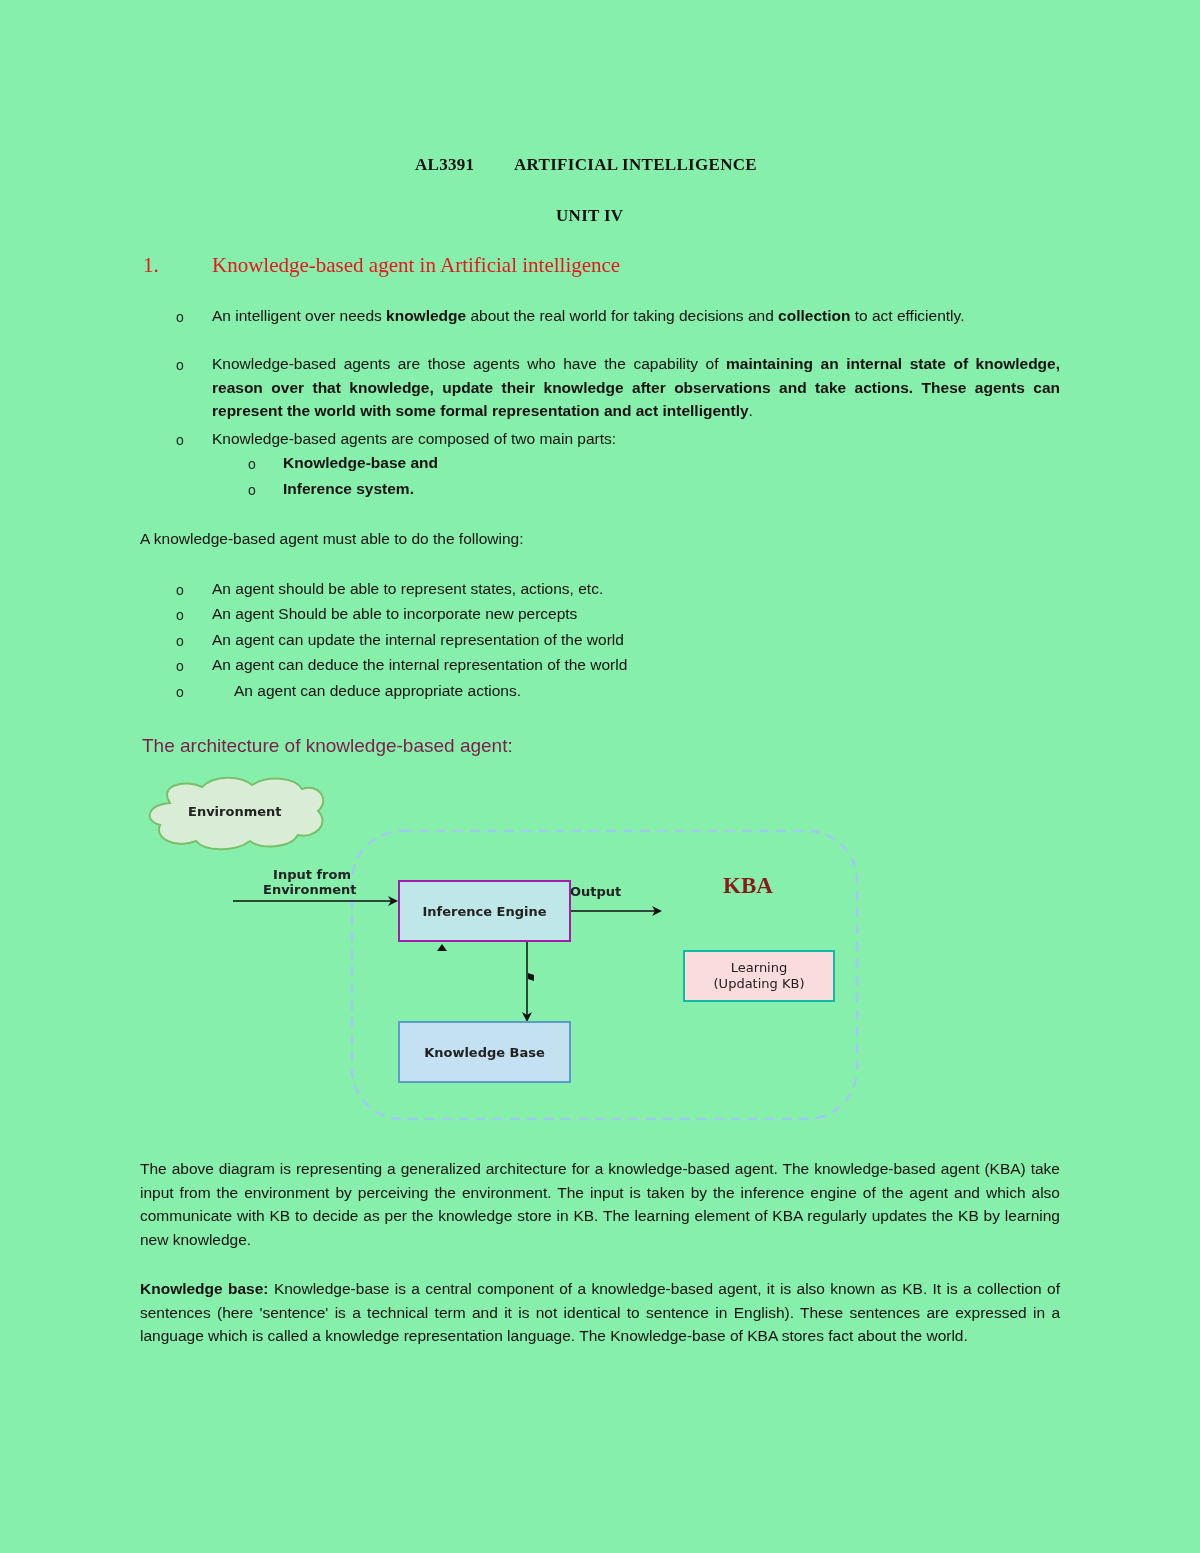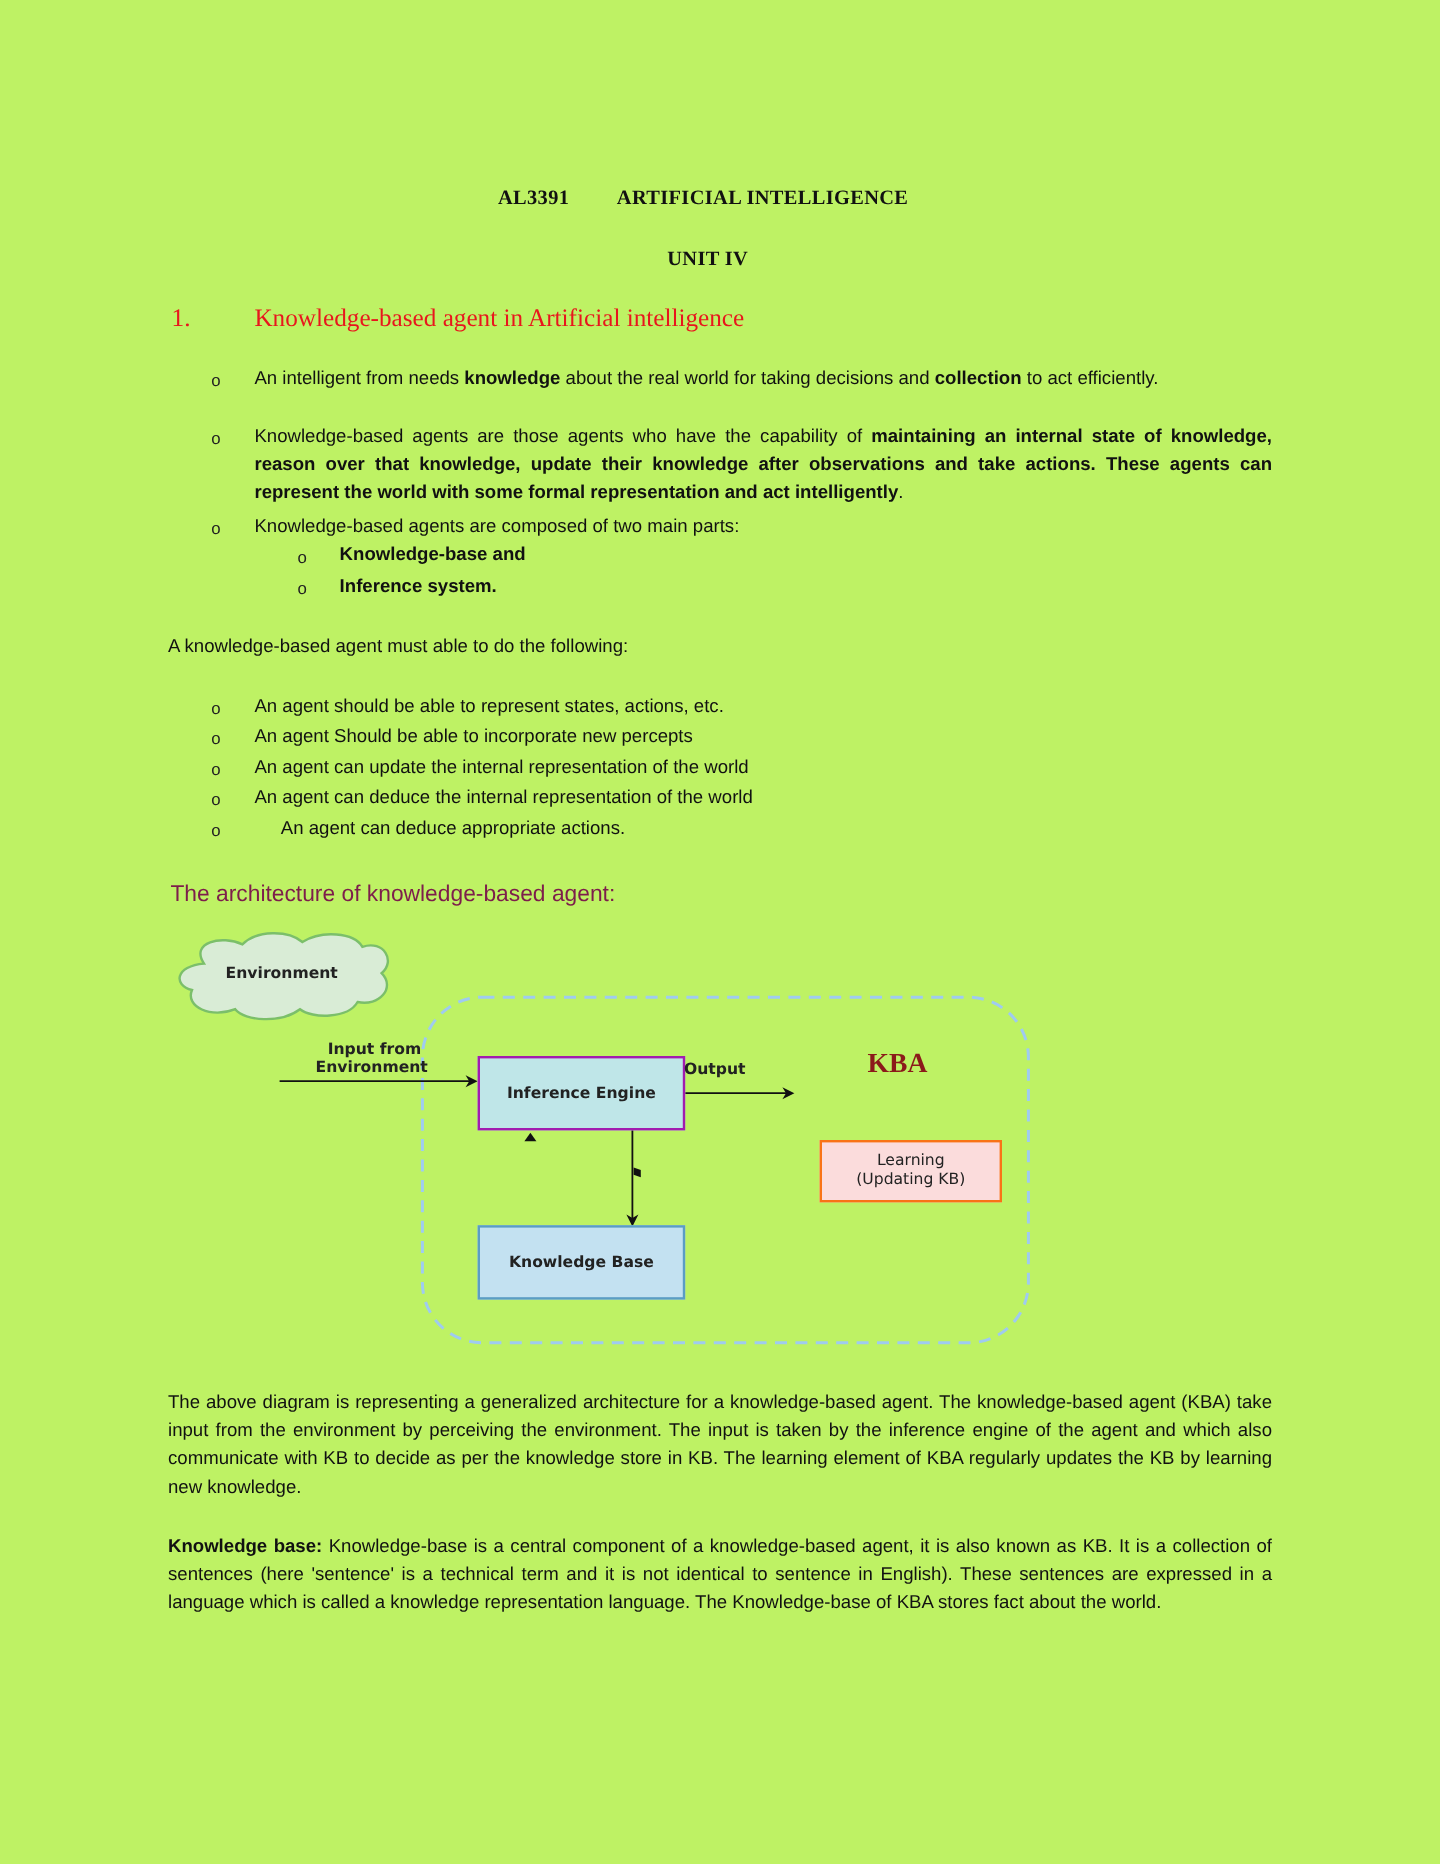--- a/index.html
+++ b/index.html
@@ -1,53 +1,53 @@
 <!DOCTYPE html>
 <html><head>
   <meta charset="utf-8">
   <style>
     html, body { margin: 0; padding: 0; background: #ffffff; }
     body { width: 1200px; height: 1553px; position: relative; overflow: hidden; }
-    .page { position: absolute; left: 0; top: 0; width: 1200px; height: 1553px; background: #bef264; }
+    .page { position: absolute; left: 0; top: 0; width: 1200px; height: 1553px; background: #86efac; }
     .serif { font-family: "Liberation Serif", "DejaVu Serif", serif; }
     .sans { font-family: "Liberation Sans", "DejaVu Sans", sans-serif; }
     .abs { position: absolute; }
 
     .hdr { font-weight: bold; font-size: 17px; color: #111; letter-spacing: 0.3px; }
     .h1 { color: #e8161d; font-size: 21px; }
     .body-text { font-family: "Liberation Sans", "DejaVu Sans", sans-serif; font-size: 15.5px; color: #111; line-height: 23.5px; }
     .justify { text-align: justify; text-align-last: left; }
     .bullet { position: absolute; font-size: 14px; color: #222; }
     .b { font-weight: bold; }
     .arch-title { font-family: "Liberation Sans", "DejaVu Sans", sans-serif; font-size: 19px; color: #7d1e4b; }
 
     
     .box { position: absolute; box-sizing: border-box; display: flex; align-items: center; justify-content: center; text-align: center;
            font-family: "DejaVu Sans", "Liberation Sans", sans-serif; font-size: 13px; font-weight: bold; color: #222; }
     .ie { background: #bfe6e8; border: 2px solid #a21caf; }
     .kb { background: #c3e1f1; border: 2px solid #5b9dc4; }
-    .learn { background: #fbdcdc; border: 2px solid #f97316; font-weight: normal; line-height: 16px; }
+    .learn { background: #fbdcdc; border: 2px solid #14b8a6; font-weight: normal; line-height: 16px; }
     .lbl { position: absolute; font-family: "DejaVu Sans", "Liberation Sans", sans-serif; font-size: 13px; font-weight: bold; color: #222; line-height: 15px; }
     .kba { position: absolute; font-family: "Liberation Serif", "DejaVu Serif", serif; font-weight: bold; font-size: 23px; color: #8b1a1a; }
   </style>
 </head>
 <body>
 
 <div class="page">
 
   <div class="abs serif hdr" style="left:415px; top:155px;">AL3391</div>
   <div class="abs serif hdr" style="left:514px; top:155px;">ARTIFICIAL INTELLIGENCE</div>
   <div class="abs serif hdr" style="left:556px; top:206px;">UNIT IV</div>
 
   <div class="abs serif h1" style="left:143px; top:253px;">1.</div>
   <div class="abs serif h1" style="left:212px; top:253px;">Knowledge-based agent in Artificial intelligence</div>
 
   <span class="bullet sans" style="left:176px; top:309px;">o</span>
   <div class="abs body-text justify" style="left:212px; top:304px; width:848px;">
-    <span>An intelligent from needs </span><span class="b">knowledge</span><span> about the real world for taking decisions and </span><span class="b">collection</span><span> to act efficiently.</span>
+    <span>An intelligent over needs </span><span class="b">knowledge</span><span> about the real world for taking decisions and </span><span class="b">collection</span><span> to act efficiently.</span>
   </div>
 
   <span class="bullet sans" style="left:176px; top:357px;">o</span>
   <div class="abs body-text justify" style="left:212px; top:352px; width:848px;">
     <span>Knowledge-based agents are those agents who have the capability of </span><span class="b">maintaining an internal state of knowledge, reason over that knowledge, update their knowledge after observations and take actions. These agents can represent the world with some formal representation and act intelligently</span><span>.</span>
   </div>
 
   <span class="bullet sans" style="left:176px; top:432px;">o</span>
   <div class="abs body-text" style="left:212px; top:427px;">Knowledge-based agents are composed of two main parts:</div>
   <span class="bullet sans" style="left:248px; top:456px;">o</span>

